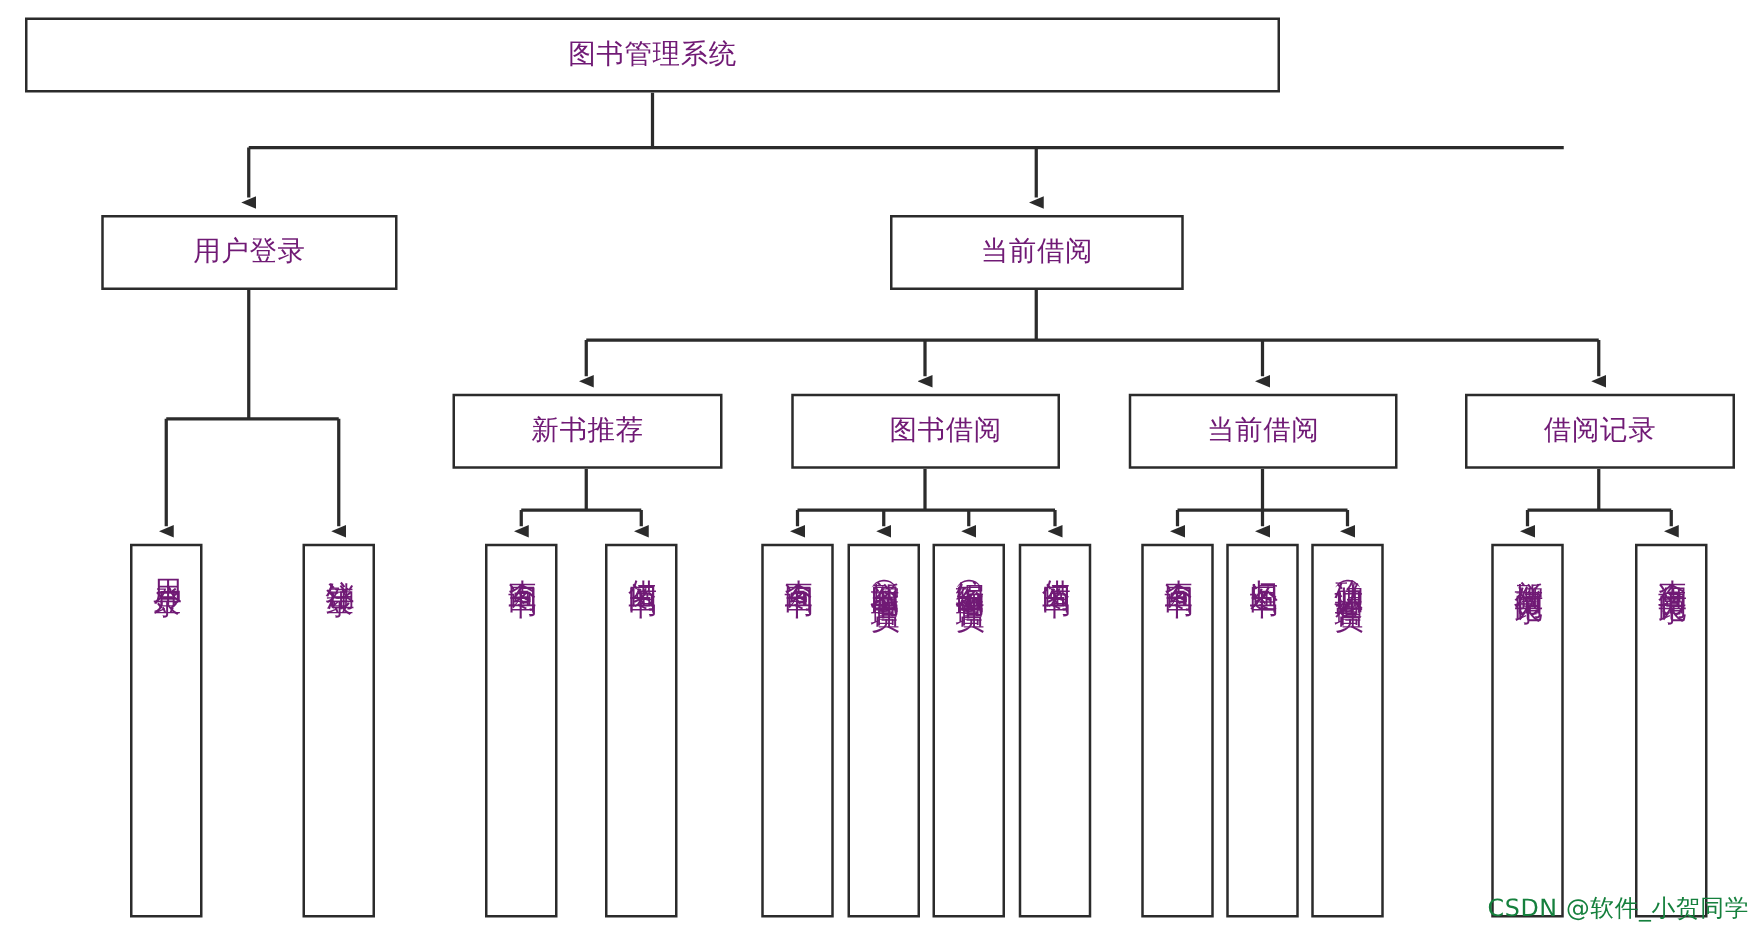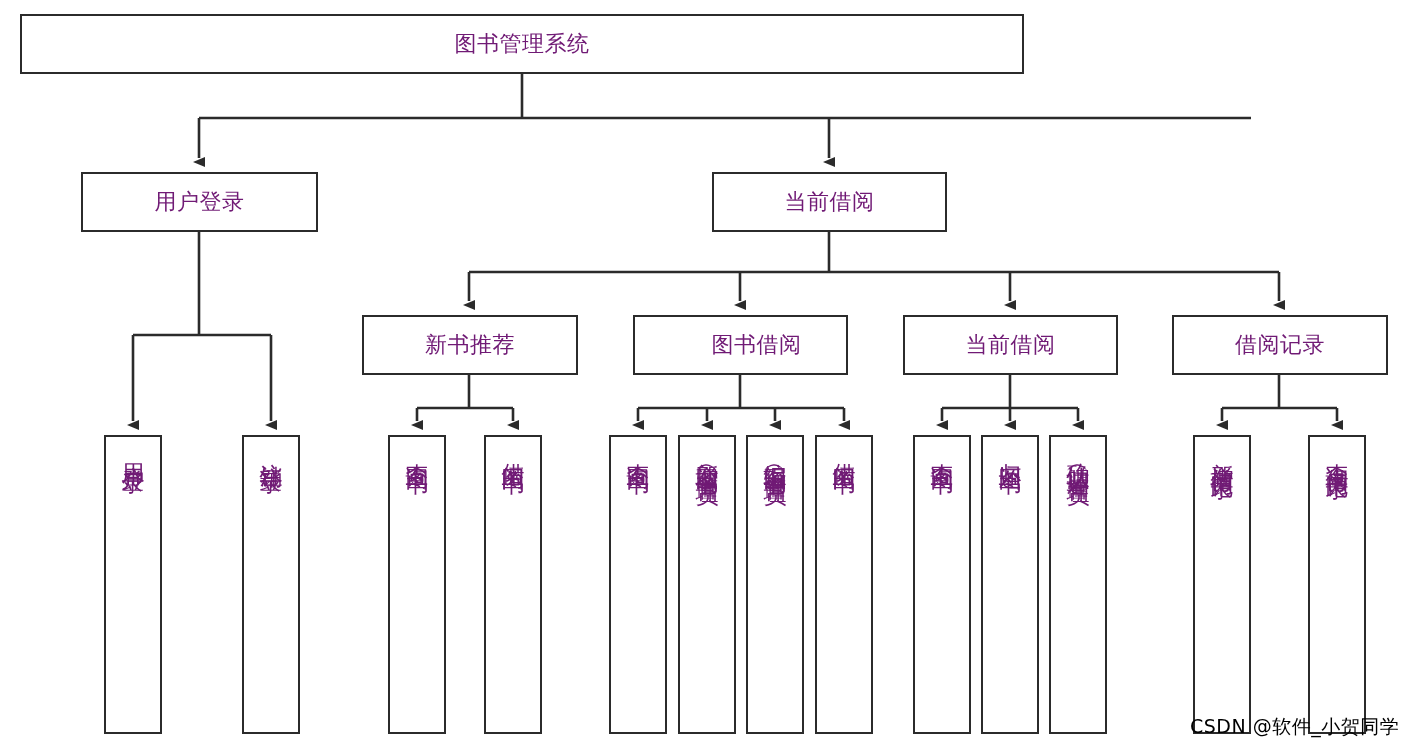--- a/index.html
+++ b/index.html
@@ -50,21 +50,21 @@
   }
   .node-v .node-label {
     writing-mode: vertical-rl;
     text-orientation: upright;
     font-size: 23px;
     letter-spacing: 3px;
     white-space: nowrap;
   }
   .watermark {
     position: absolute;
-    color: #000000;
+    color: #15803d;
     font-size: 19px;
     white-space: nowrap;
     letter-spacing: 0.5px;
     pointer-events: none;
   }
 </style>
 </head>
 <body>
 
 <div id="canvas">

